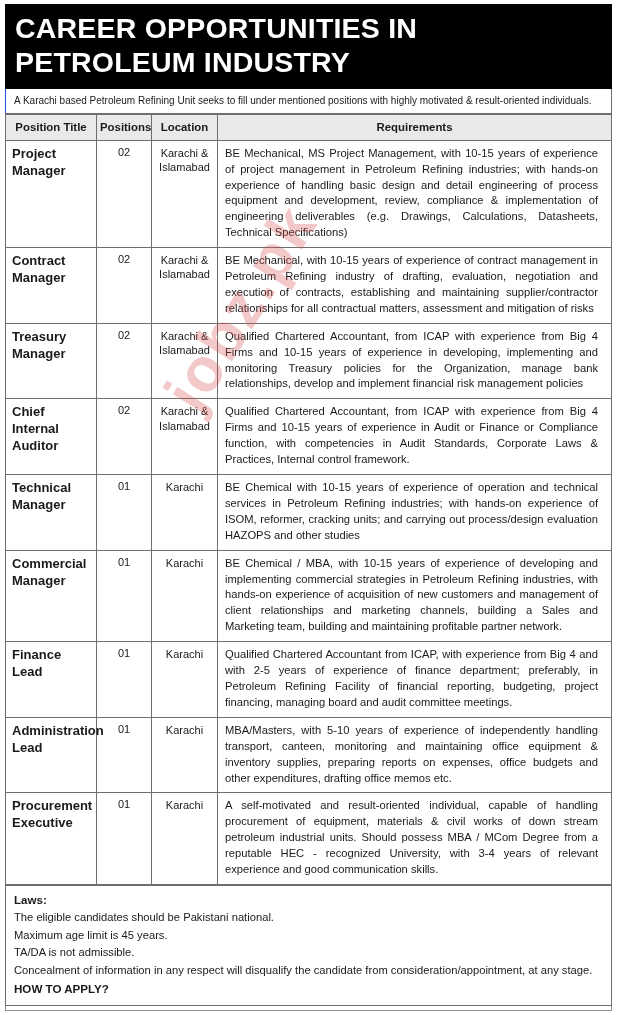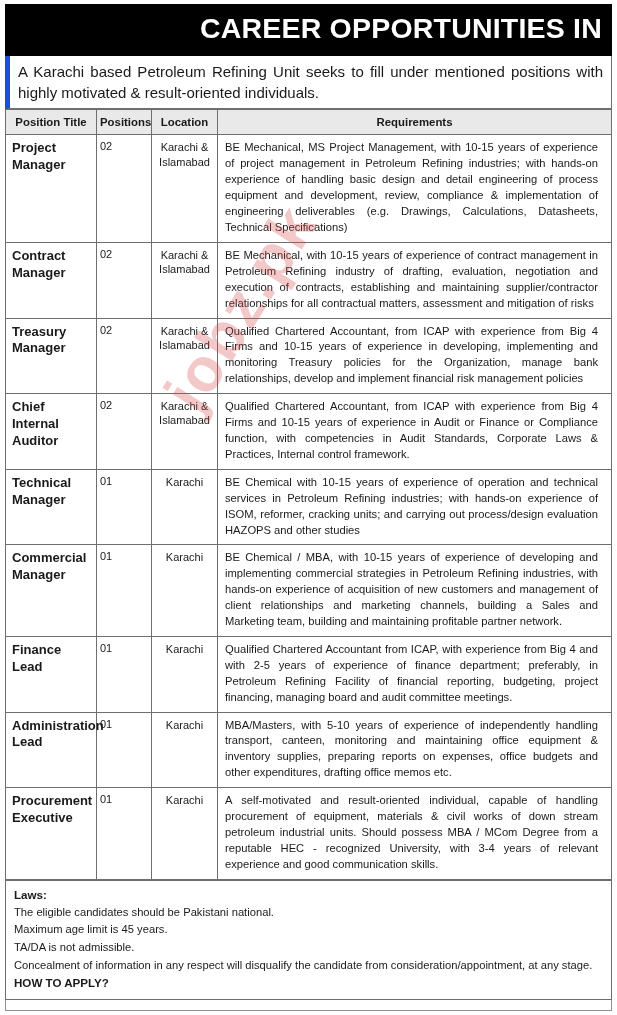--- a/index.html
+++ b/index.html
@@ -37,39 +37,39 @@
     z-index: 2;
     width: 100%;
     height: 100%;
     box-sizing: border-box;
   }
 
   
   .banner {
     background: #000000;
     color: #ffffff;
-    text-align: right;
+    text-align: left;
     padding: 8px 10px 10px 10px;
     box-sizing: border-box;
   }
   .banner-line {
     font-size: 28.5px;
     font-weight: bold;
     letter-spacing: 0.2px;
     line-height: 1.18;
     text-transform: uppercase;
   }
 
   
   .intro {
-    border-left: 5px solid #1d4ed8;
+    border-left: 1px solid #1d4ed8;
     border-right: 1px solid #6e6e6e;
     border-bottom: 1px solid #6e6e6e;
     padding: 5px 8px 5px 8px;
-    font-size: 15px;
+    font-size: 10px;
     line-height: 1.42;
     text-align: justify;
     box-sizing: border-box;
   }
 
   
   table.jobs {
     width: 100%;
     border-collapse: collapse;
     table-layout: fixed;
@@ -95,21 +95,21 @@
   col.c-loc    { width: 66px; }
   col.c-req    { width: auto; }
 
   td.title {
     font-weight: bold;
     font-size: 13px;
     padding: 5px 5px 6px 6px;
     line-height: 1.3;
   }
   td.count {
-    text-align: left;
+    text-align: center;
     font-size: 11px;
     padding: 5px 3px 6px 3px;
   }
   td.loc {
     text-align: center;
     font-size: 11px;
     padding: 5px 3px 6px 3px;
     line-height: 1.3;
   }
   td.req {
@@ -162,20 +162,21 @@
 
 <div class="page">
   <div class="page-frame"></div>
 
   <div class="watermark">jobz.pk</div>
 
   <div class="inner">
 
     <div class="banner">
       <div class="banner-line">CAREER OPPORTUNITIES IN</div>
+      <div class="banner-line">PETROLEUM INDUSTRY</div>
     </div>
 
     <div class="intro">A Karachi based Petroleum Refining Unit seeks to fill under mentioned positions with highly motivated &amp; result-oriented individuals.</div>
 
     <table class="jobs">
       <colgroup>
         <col class="c-title">
         <col class="c-pos">
         <col class="c-loc">
         <col class="c-req">

